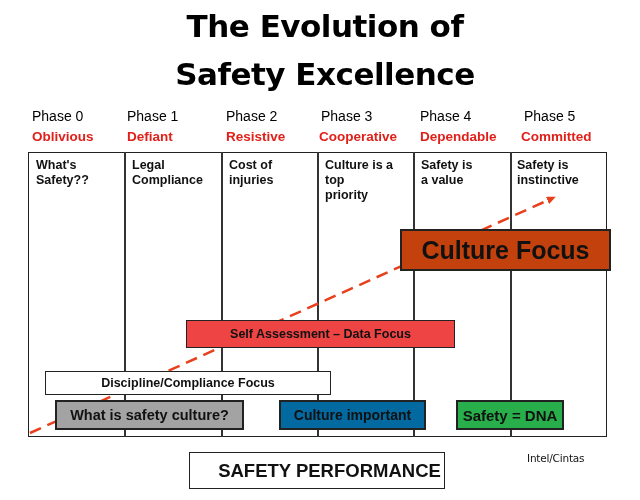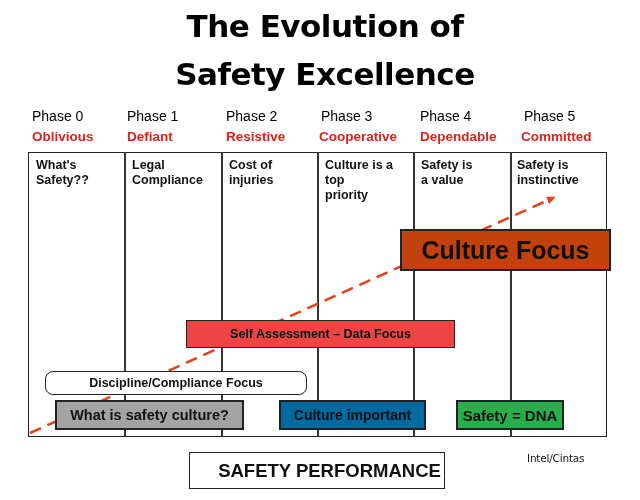--- a/index.html
+++ b/index.html
@@ -40,22 +40,22 @@
     }
     #culture-focus {
       left: 400px; top: 229px; width: 211px; height: 42px;
       background: #c2410c; font-size: 25px; border-width: 2px;
     }
     #self-assessment {
       left: 186px; top: 304px; width: 269px; height: 28px;
       background: #ef4444; font-size: 12.5px; margin-top: 16px;
     }
     #discipline {
-      left: 45px; top: 371px; width: 262px; height: 24px;
-      background: #fff; font-size: 12.5px; border-radius: 8px;
+      left: 45px; top: 371px; width: 286px; height: 24px;
+      background: #fff; font-size: 12.5px;
     }
     #what-is {
       left: 55px; top: 400px; width: 189px; height: 30px;
       background: #a3a3a3; font-size: 14.5px; border-width: 2px;
     }
     #culture-important {
       left: 279px; top: 400px; width: 147px; height: 30px;
       background: #0369a1; font-size: 14px; border-width: 2px;
     }
     #safety-dna {

